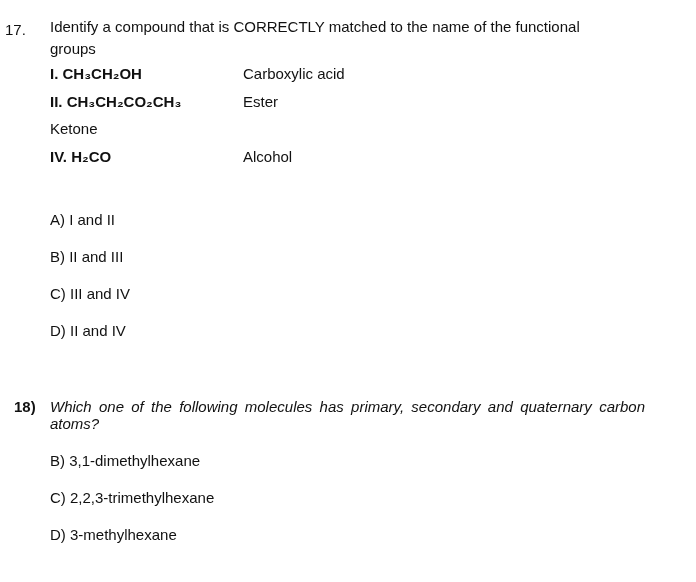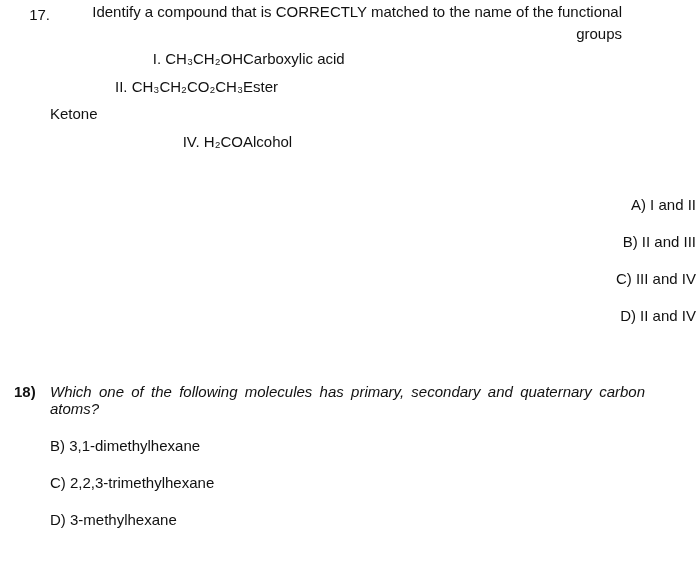--- a/index.html
+++ b/index.html
@@ -22,38 +22,38 @@
   .qnum {
     flex: 0 0 50px;
     width: 50px;
     box-sizing: border-box;
   }
   .qbody {
     flex: 1 1 auto;
   }
   
   .q17 {
-    padding-top: 1px;
-    text-align: right;
+    padding-top: 16px;
   }
   .q17 .qnum {
     padding-left: 5px;
     line-height: 27.5px;
   }
   .q17-text {
     width: 572px;
     line-height: 22px;
   }
   .match-row {
     display: flex;
     line-height: 27.5px;
   }
   .match-formula {
     flex: 0 0 193px;
     width: 193px;
+    font-weight: bold;
   }
   .options .option {
     line-height: 37px;
   }
   .options-17 {
     margin-top: 31px;
   }
   
   .q18 {
     margin-top: 49px;

